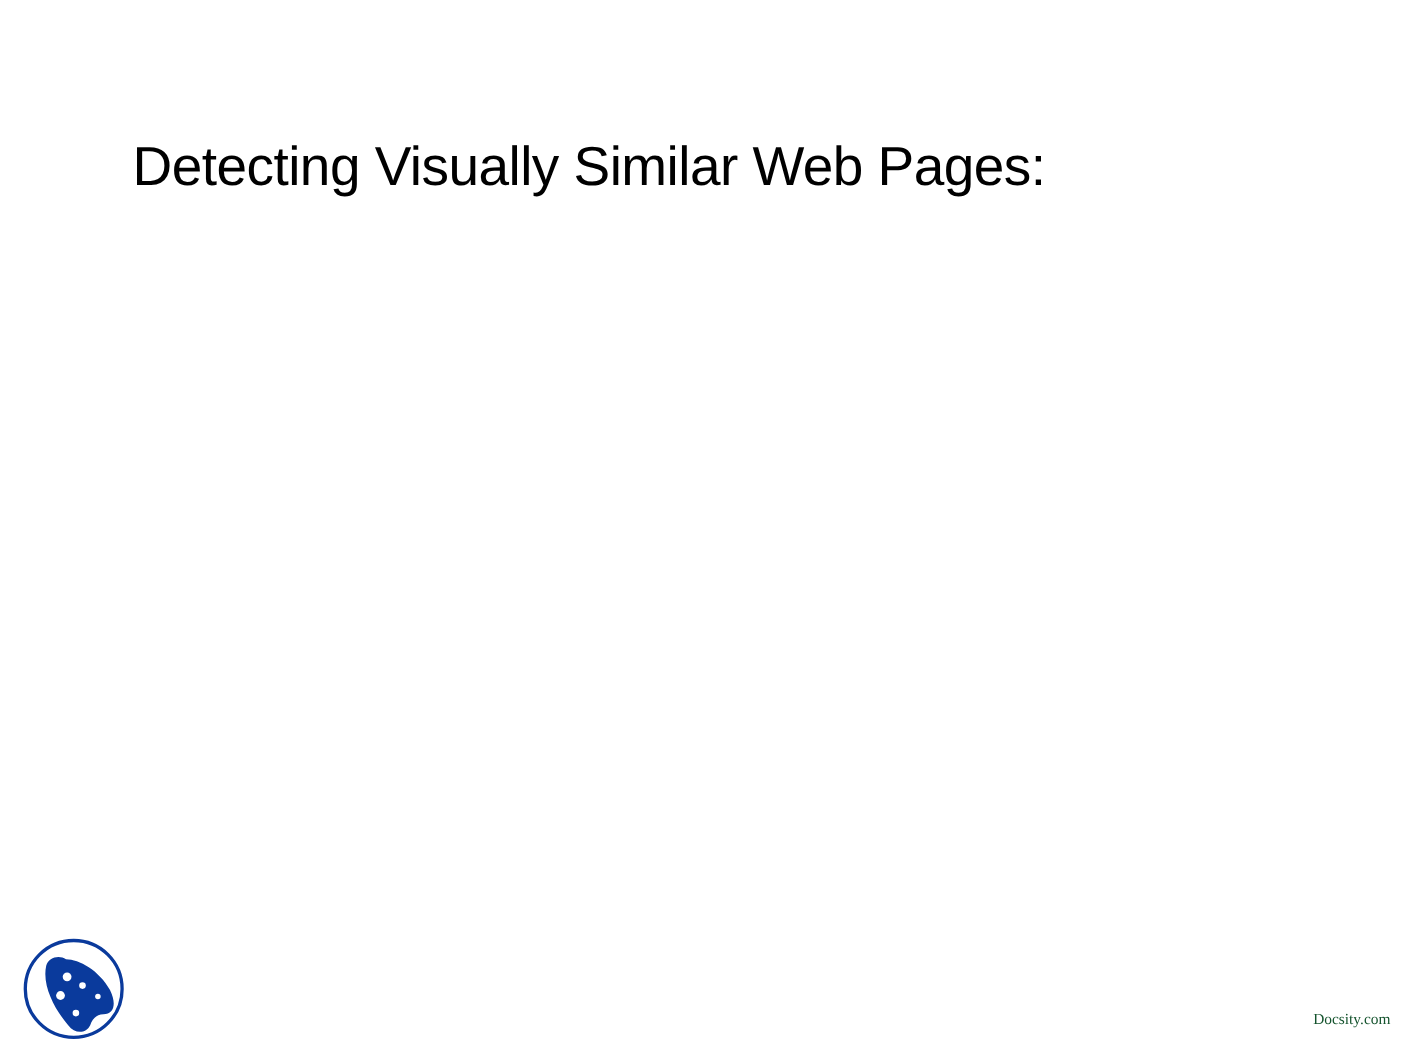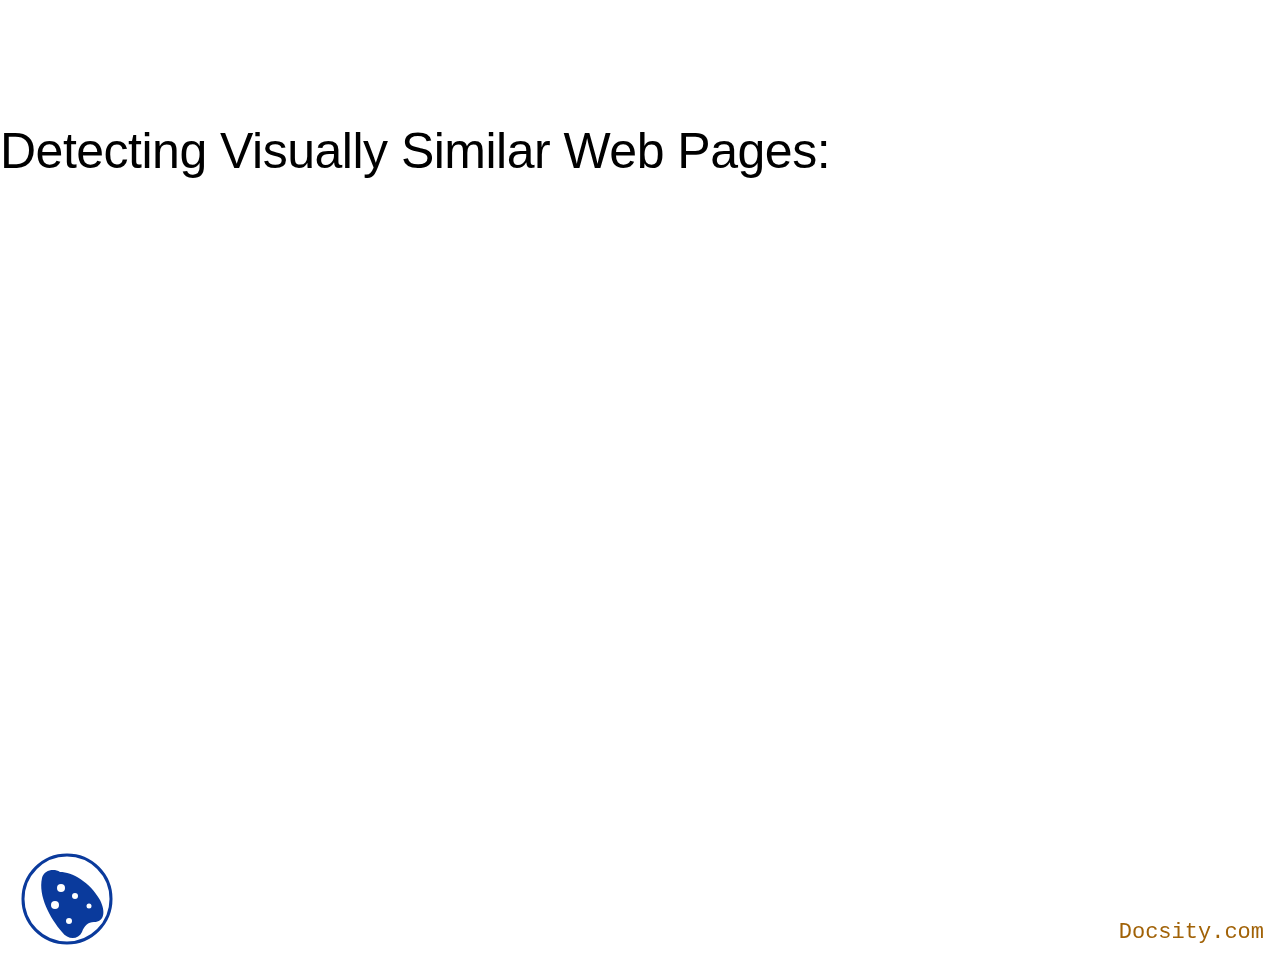--- a/index.html
+++ b/index.html
@@ -2,32 +2,32 @@
 <html><head>
   <meta charset="utf-8">
   <style>
     html, body { margin: 0; padding: 0; }
     body {
       width: 1280px; height: 960px; background: #ffffff;
       position: relative; overflow: hidden;
     }
     .title {
       position: absolute; left: 0; top: 112px; width: 1071px;
-      color: #000;
+      text-align: center; color: #000;
       font-family: "Liberation Sans", sans-serif;
       font-size: 50px; line-height: 78px; letter-spacing: -0.5px;
     }
     .title span { display: block; }
     .logo {
       position: absolute; left: 20px; top: 852px; width: 94px; height: 94px;
     }
     .brand {
       position: absolute; right: 16px; top: 920px;
-      font-family: Liberation Mono, monospace;
-      font-size: 22px; color: #a16207; text-decoration: none;
+      font-family: Liberation Serif, serif;
+      font-size: 14px; color: #14532d; text-decoration: none;
     }
   </style>
 </head>
 <body>
 
 <div class="title">
   <span>Detecting Visually Similar Web Pages:</span>
 </div>
 
 <div class="logo">

